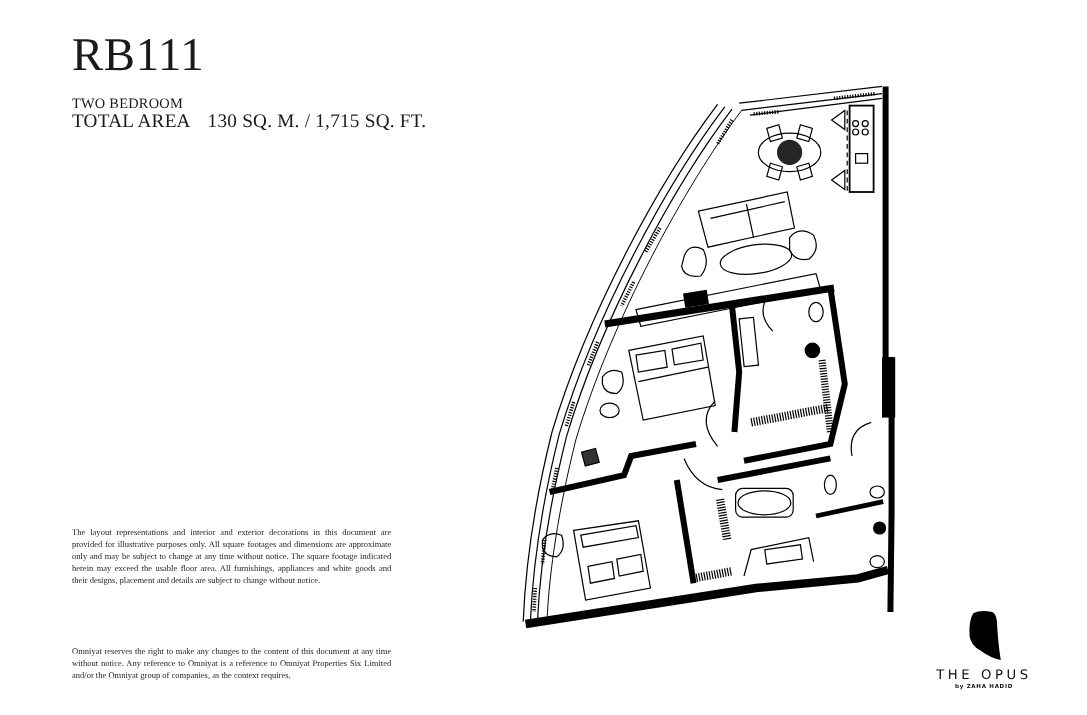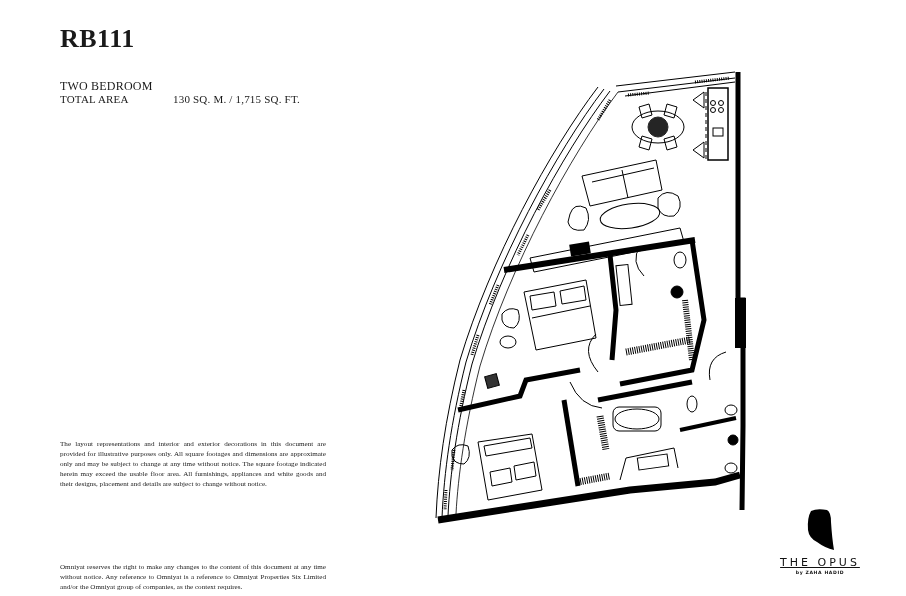--- a/index.html
+++ b/index.html
@@ -1,27 +1,27 @@
 <!DOCTYPE html>
 <html><head>
 <meta charset="utf-8">
 <style>
   html, body { margin:0; padding:0; background:#ffffff; }
   body { width:906px; height:596px; position:relative; overflow:hidden; font-family:"Liberation Serif","DejaVu Serif",serif; color:#1a1a1a; }
-  .unit-code { position:absolute; left:60px; top:26px; font-size:26px; letter-spacing:0.5px; font-weight:bold; line-height:1; }
+  .unit-code { position:absolute; left:60px; top:26px; font-size:39px; letter-spacing:0.5px; font-weight:normal; line-height:1; }
   .unit-type { position:absolute; left:60px; top:79px; font-size:12px; letter-spacing:0.2px; }
-  .area-row { position:absolute; left:60px; top:93px; font-size:11px; letter-spacing:0.2px; display:flex; }
+  .area-row { position:absolute; left:60px; top:93px; font-size:16px; letter-spacing:0.2px; display:flex; }
   .area-label { width:113px; }
   .disclaimer { position:absolute; left:60px; width:266px; font-size:7.1px; line-height:9.9px; text-align:justify; color:#222; }
   .d1 { top:440px; }
-  .d2 { top:539px;margin-top:24px; }
+  .d2 { top:539px; }
   .plan { position:absolute; left:430px; top:70px; }
   .logo { position:absolute; left:770px; top:508px; width:100px; text-align:center; }
   .logo-mark { display:block; margin:0 auto; }
-  .logo-name { font-family:"DejaVu Sans","Liberation Sans",sans-serif; font-size:11px; letter-spacing:3px; margin-top:4px; color:#111;text-decoration:underline; }
+  .logo-name { font-family:"DejaVu Sans","Liberation Sans",sans-serif; font-size:11px; letter-spacing:3px; margin-top:4px; color:#111; }
   .logo-sub { font-family:"DejaVu Sans","Liberation Sans",sans-serif; font-size:4.6px; letter-spacing:0.6px; margin-top:1px; font-weight:bold; color:#111; }
 </style>
 </head>
 <body>
 
 <div class="unit-code">RB111</div>
 <div class="unit-type">TWO BEDROOM</div>
 <div class="area-row">
   <span class="area-label">TOTAL AREA</span>
   <span>130 SQ. M. / 1,715 SQ. FT.</span>

